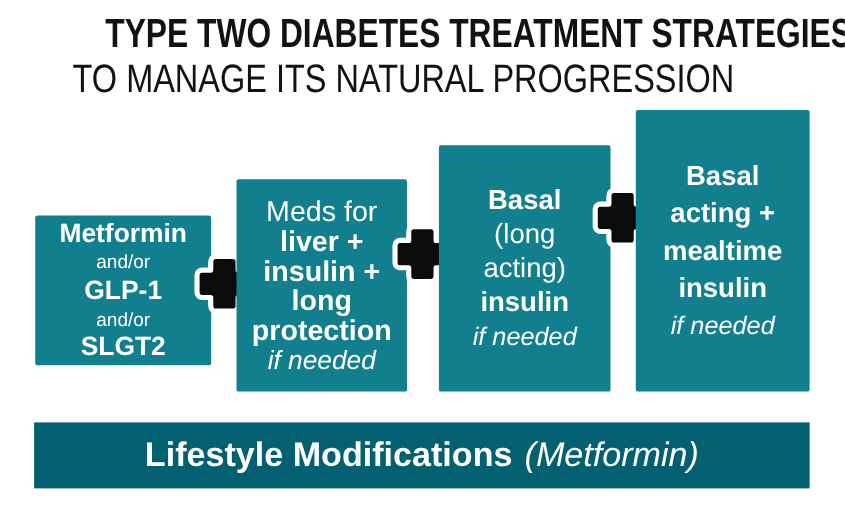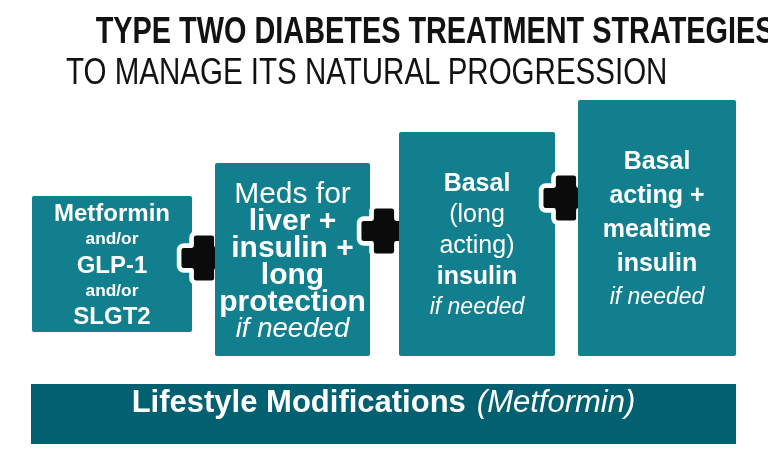--- a/index.html
+++ b/index.html
@@ -52,30 +52,30 @@
     background: var(--box-teal);
     border-radius: 2px;
     color: var(--text-white);
     display: flex;
     align-items: center;
     justify-content: center;
     text-align: center;
   }
   .step-lines { width: 100%; }
   .step-1 { left: 32px;  top: 196px; width: 160px; height: 136px; font-size: 24px; }
-  .step-2 { left: 215px; top: 163px; width: 155px; height: 193px; font-size: 30px; }
+  .step-2 { left: 215px; top: 163px; width: 155px; height: 193px; font-size: 26px; }
   .step-3 { left: 399px; top: 132px; width: 156px; height: 224px; font-size: 25px; }
   .step-4 { left: 578px; top: 100px; width: 158px; height: 256px; font-size: 25px; }
   .step-1 .line { line-height: 29px; }
   .step-2 .line { line-height: 27px; }
   .step-3 .line { line-height: 31px; }
   .step-4 .line { line-height: 34px; }
   .line.bold    { font-weight: 700; }
   .line.regular { font-weight: 400; }
-  .line.small   { font-weight: 700; font-size: 0.72em; line-height: 1.3; }
+  .line.small   { font-weight: 400; font-size: 0.72em; line-height: 1.3; }
   .line.italic  { font-weight: 400; font-style: italic; font-size: 0.92em; }
   .plus {
     position: absolute;
     width: 56px; height: 56px;
     overflow: visible;
   }
   .plus-1 { left: 176px; top: 230px; }
   .plus-2 { left: 356px; top: 203px; }
   .plus-3 { left: 538px; top: 170px; }
   .plus path {
@@ -84,20 +84,21 @@
     stroke-width: 6;
     stroke-linejoin: round;
   }
   .footer-bar {
     position: absolute;
     left: 31px; top: 384px;
     width: 705px; height: 60px;
     background: var(--bar-teal);
     color: var(--text-white);
     display: flex;
+    align-items: center;
     justify-content: center;
     font-size: 31px;
     white-space: nowrap;
   }
   .footer-bold { font-weight: 700; }
   .footer-italic { font-weight: 400; font-style: italic; margin-left: 11px; }
 </style>
 </head>
 <body>
 

